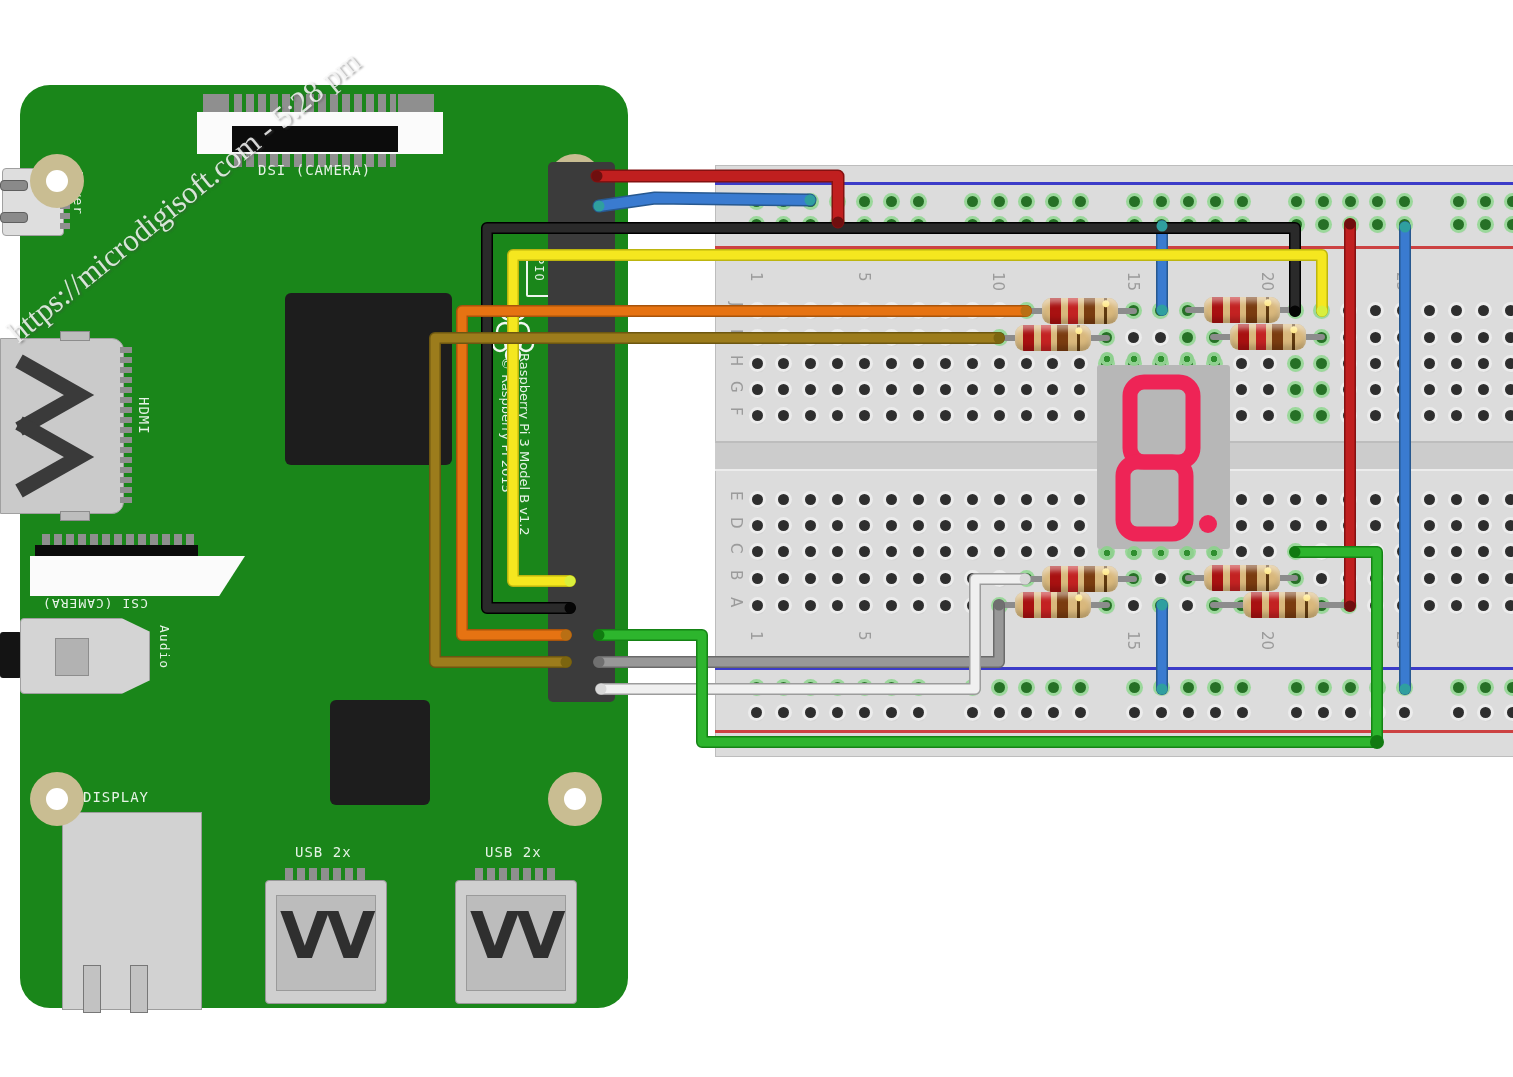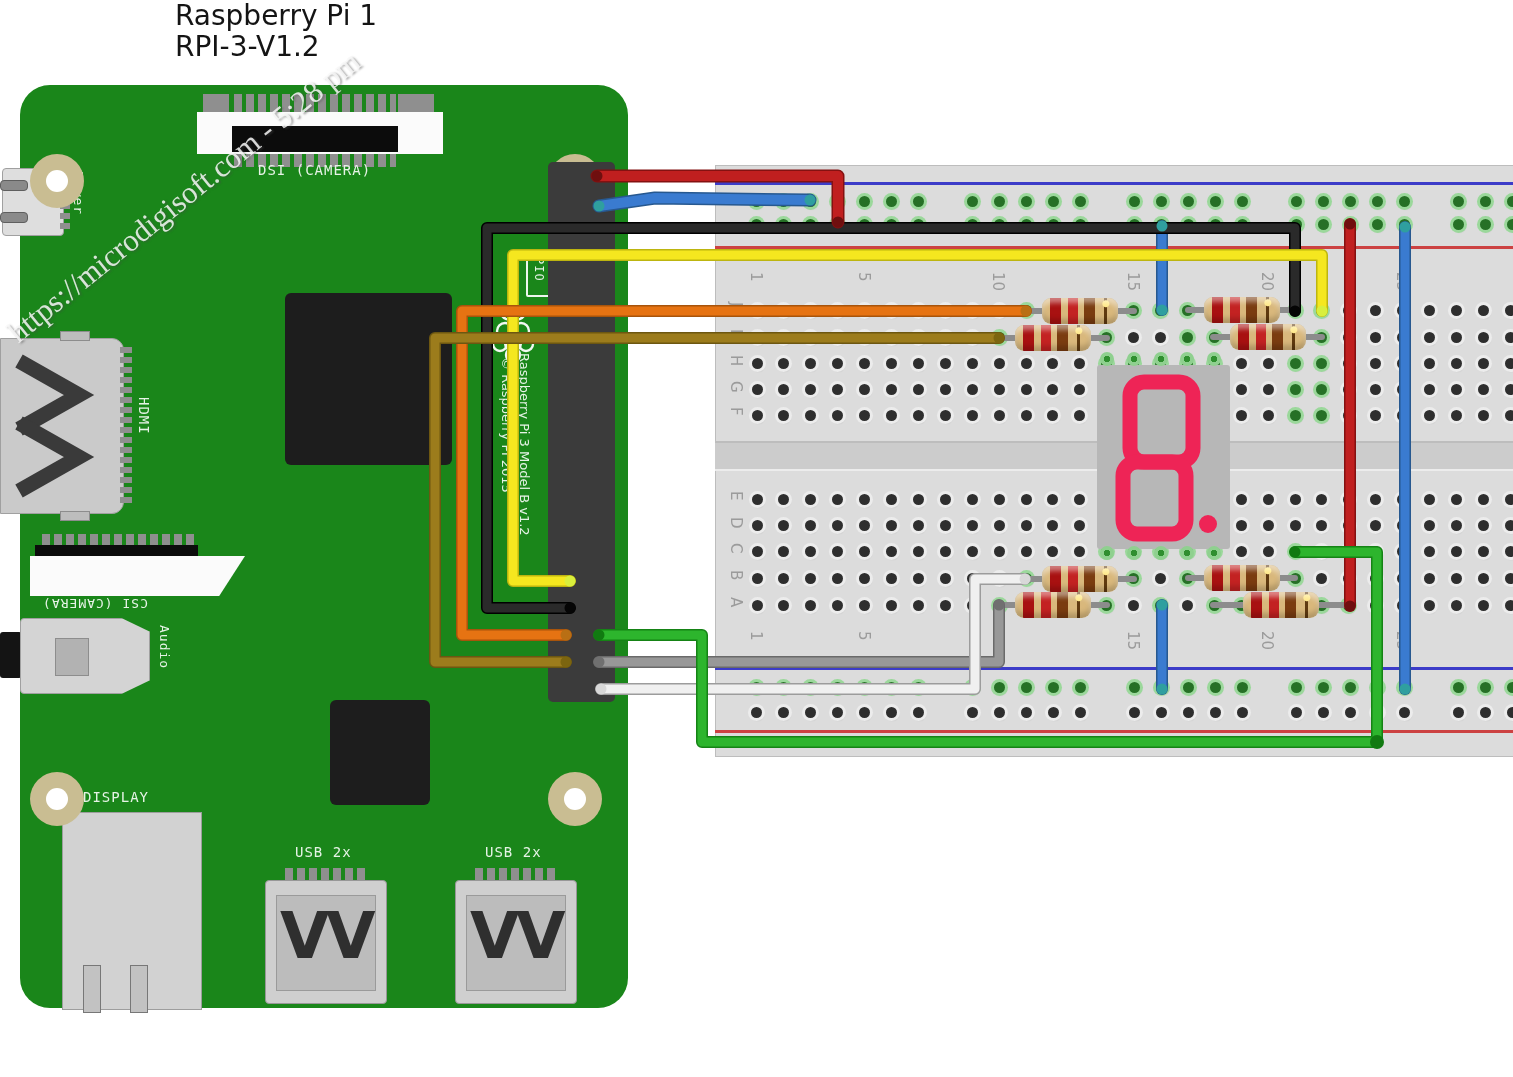--- a/index.html
+++ b/index.html
@@ -56,24 +56,20 @@
      box-shadow:inset 0 5px 5px rgba(255,255,255,0.45), inset 0 -5px 5px rgba(0,0,0,0.18);}
   #leads-layer{position:absolute;left:0;top:0;z-index:11;}
   #wires-layer{position:absolute;left:0;top:0;z-index:20;}
   #gen{position:absolute;inset:0;}
 </style>
 </head>
 <body>
 
 <div id="page">
 
-  <div class="abs" id="title">
-    <div>Raspberry Pi 1</div>
-    <div>RPI-3-V1.2</div>
-  </div>
 
   <div class="abs" id="pi">
 
     <div class="teeth-h" style="left:214px;top:9px;width:162px;height:19px;"></div>
     <div style="position:absolute;left:183px;top:9px;width:26px;height:21px;background:#8f8f8f;"></div>
     <div style="position:absolute;left:378px;top:9px;width:36px;height:21px;background:#8f8f8f;"></div>
     <div style="position:absolute;left:177px;top:27px;width:246px;height:42px;background:#fbfbfb;"></div>
     <div style="position:absolute;left:212px;top:41px;width:166px;height:26px;background:#0c0c0c;"></div>
     <div class="teeth-h" style="left:214px;top:69px;width:162px;height:13px;"></div>
     <div class="pi-label" style="left:238px;top:77px;">DSI (CAMERA)</div>

